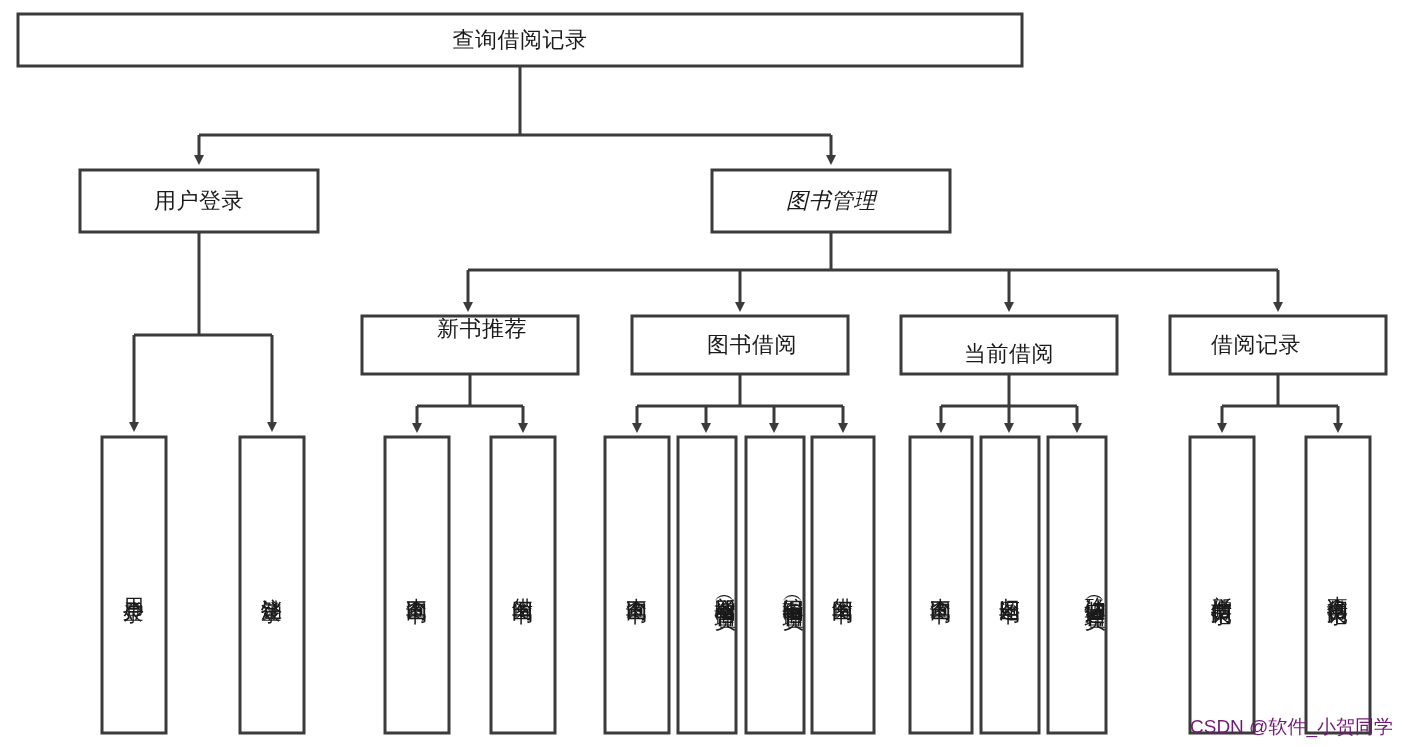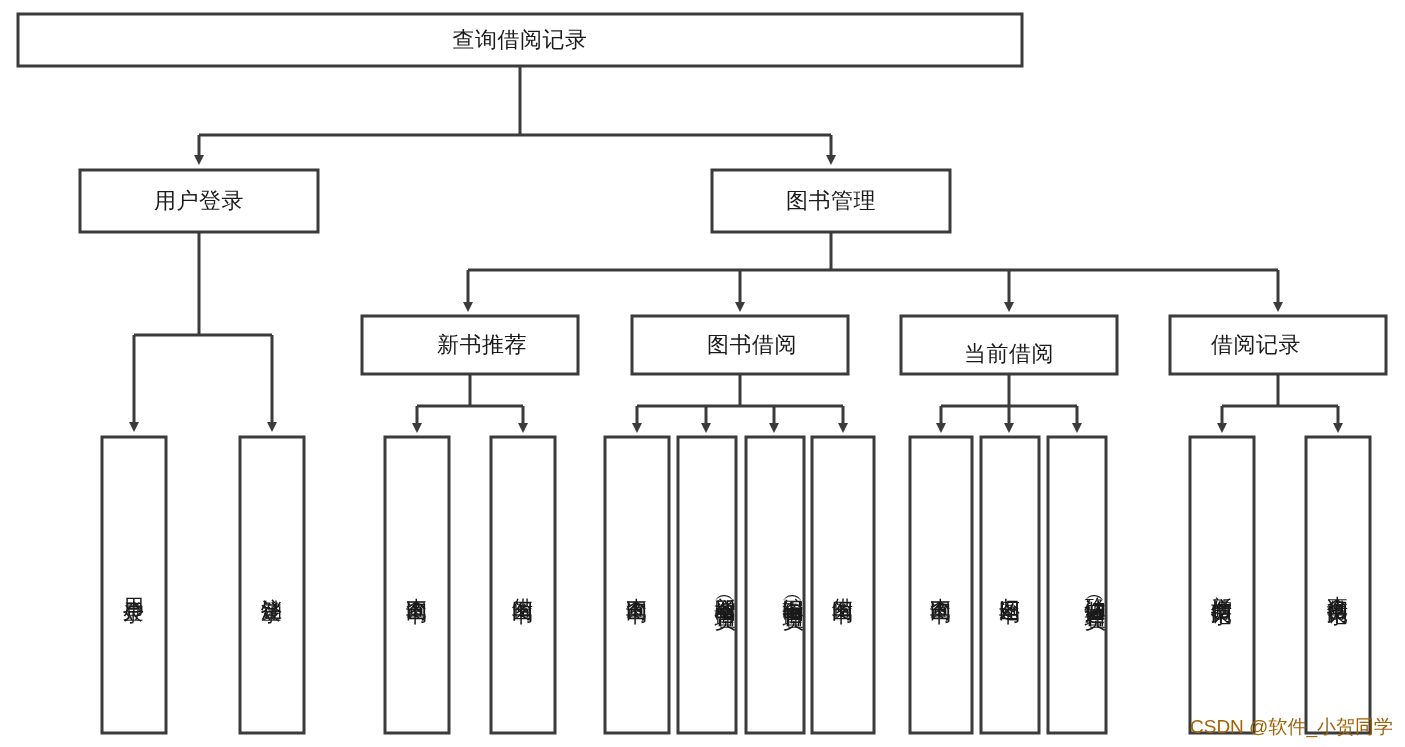--- a/index.html
+++ b/index.html
@@ -64,21 +64,21 @@
     line-height: 1;
     pointer-events: none;
   }
   .node-label-v.align-mid { align-items: center; }
   .node-label-v.align-top { align-items: flex-start; padding-top: 4px; }
   .watermark {
     position: absolute;
     left: 1190px;
     top: 714px;
     font-size: 19px;
-    color: #a16207;
+    color: #701a75;
     white-space: nowrap;
     pointer-events: none;
   }
 </style>
 </head>
 <body>
 
 <div id="diagram-root">
 
   <svg class="diagram-svg" viewBox="0 0 1405 747" xmlns="http://www.w3.org/2000/svg">
@@ -167,23 +167,23 @@
     <rect class="node-box" x="981" y="437" width="58" height="296"></rect>
     <rect class="node-box" x="1048" y="437" width="58" height="296"></rect>
 
     <rect class="node-box" x="1190" y="437" width="64" height="296"></rect>
     <rect class="node-box" x="1306" y="437" width="64" height="296"></rect>
   </svg>
 
   <div class="node-label-h" style="left:18px; top:14px; width:1004px; height:52px;">查询借阅记录</div>
 
   <div class="node-label-h" style="left:80px; top:170px; width:238px; height:62px;">用户登录</div>
-  <div class="node-label-h" style="left:712px; top:170px; width:238px; height:62px;">图书管理</div>
-
-  <div class="node-label-h" style="left:362px; top:316px; width:240px; height:58px;">新书推荐</div>
+  <div class="node-label-h" style="left:712px; top:170px; width:238px; height:62px;font-style:italic;">图书管理</div>
+
+  <div class="node-label-h" style="left:362px; top:300px; width:240px; height:58px;">新书推荐</div>
   <div class="node-label-h" style="left:632px; top:316px; width:216px; height:58px;margin-left:12px;">图书借阅</div>
   <div class="node-label-h" style="left:901px; top:316px; width:216px; height:76px;">当前借阅</div>
   <div class="node-label-h" style="left:1170px; top:316px; width:172px; height:58px;">借阅记录</div>
 
   <div class="node-label-v align-mid" style="left:102px; top:437px; width:64px; height:296px;">用户登录</div>
   <div class="node-label-v align-mid" style="left:240px; top:437px; width:64px; height:296px;">注销登录</div>
 
   <div class="node-label-v align-mid" style="left:385px; top:437px; width:64px; height:296px;">查询图书</div>
   <div class="node-label-v align-mid" style="left:491px; top:437px; width:64px; height:296px;">借阅图书</div>
 

